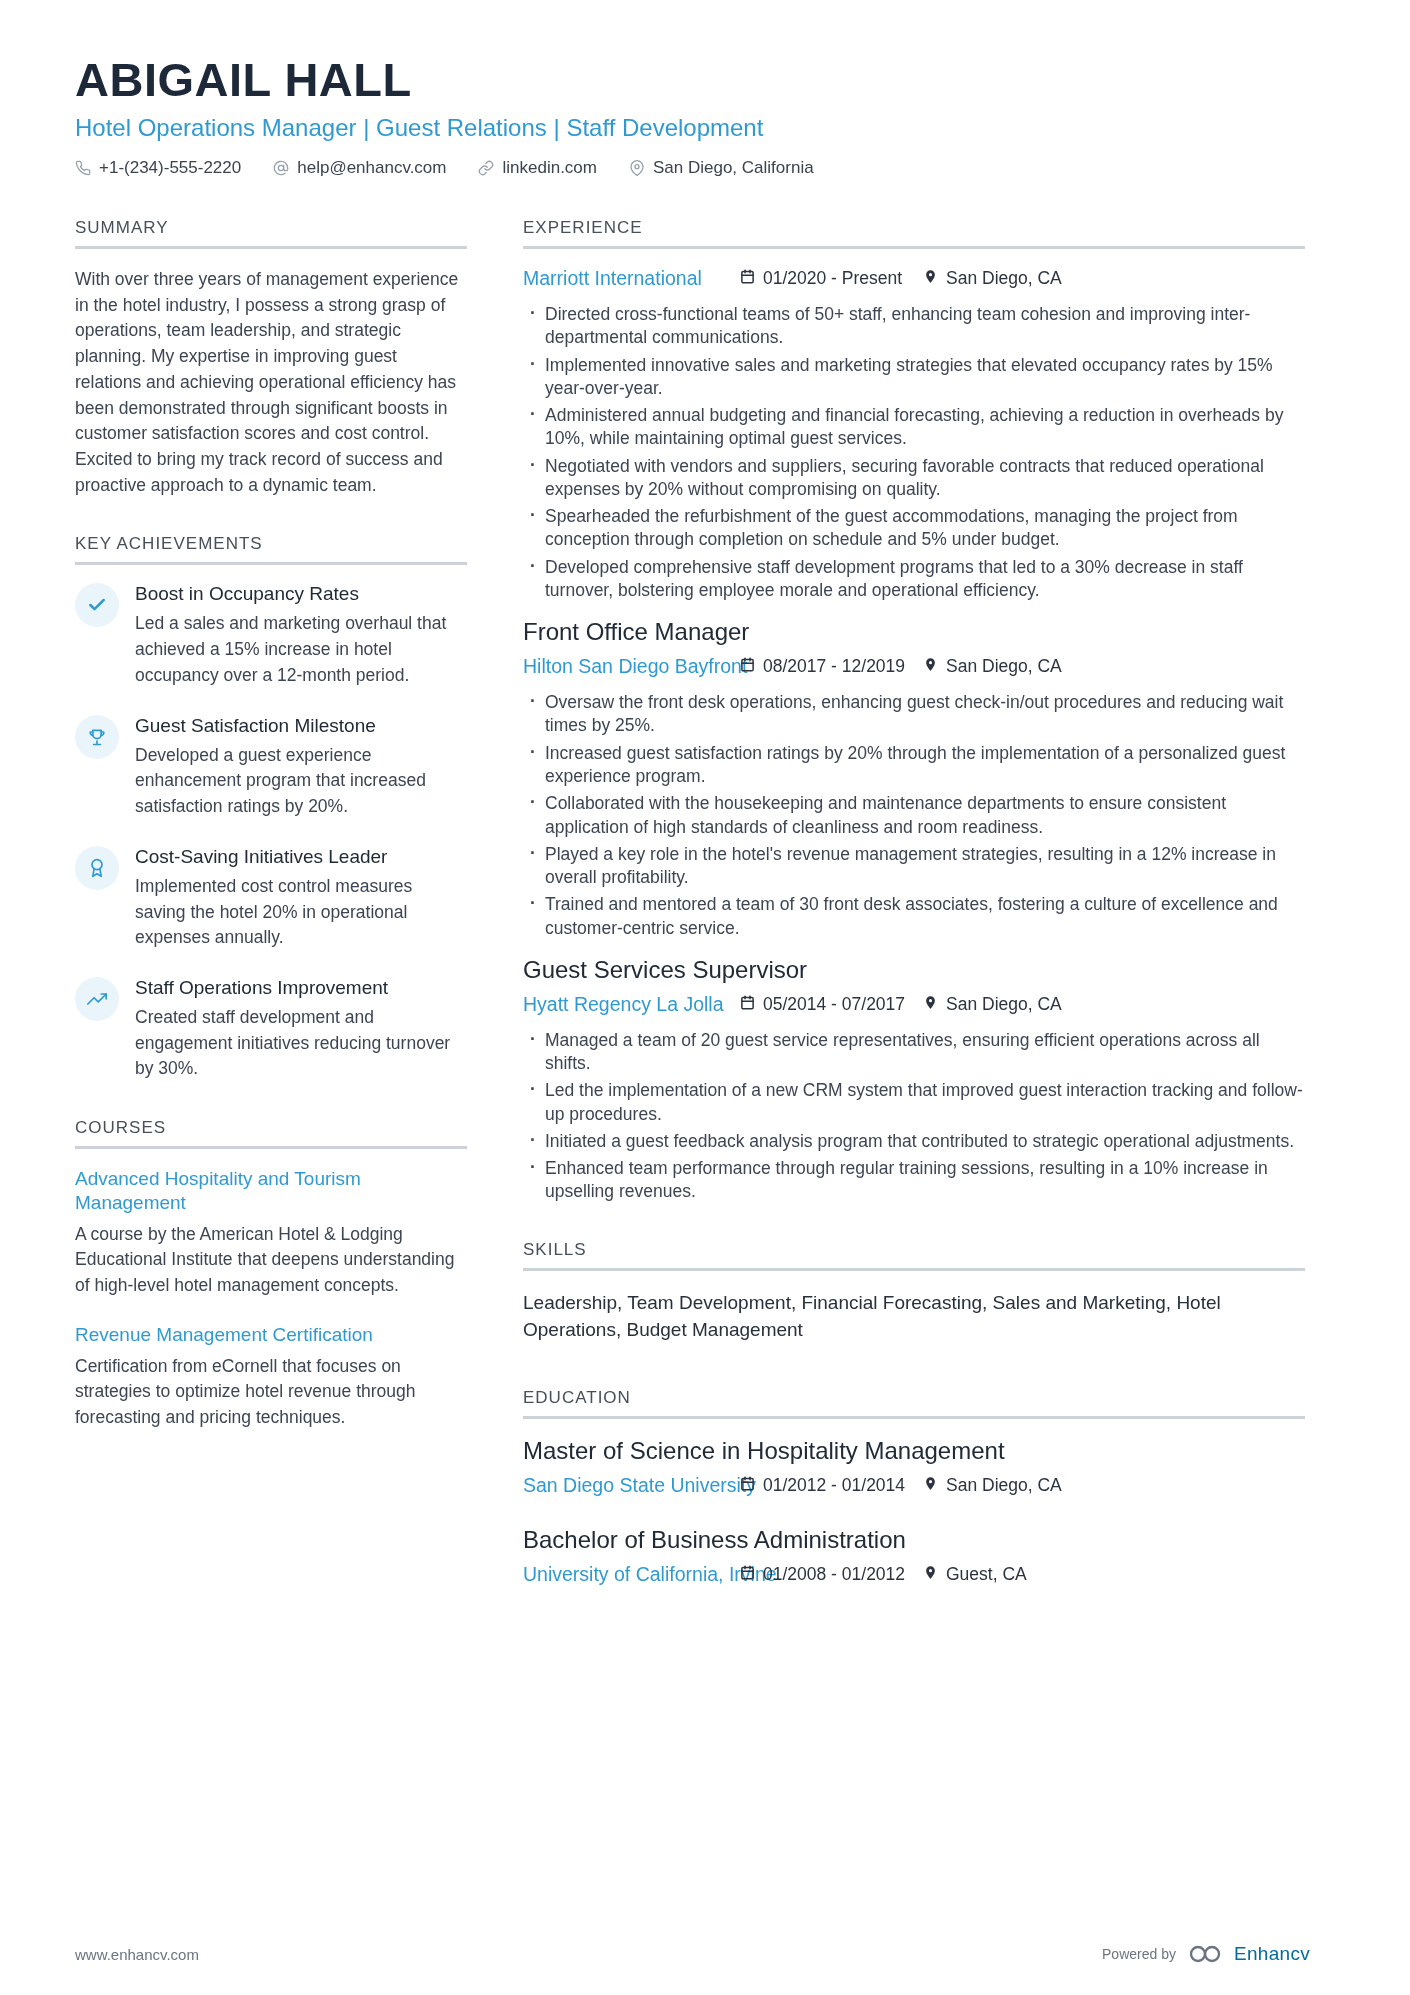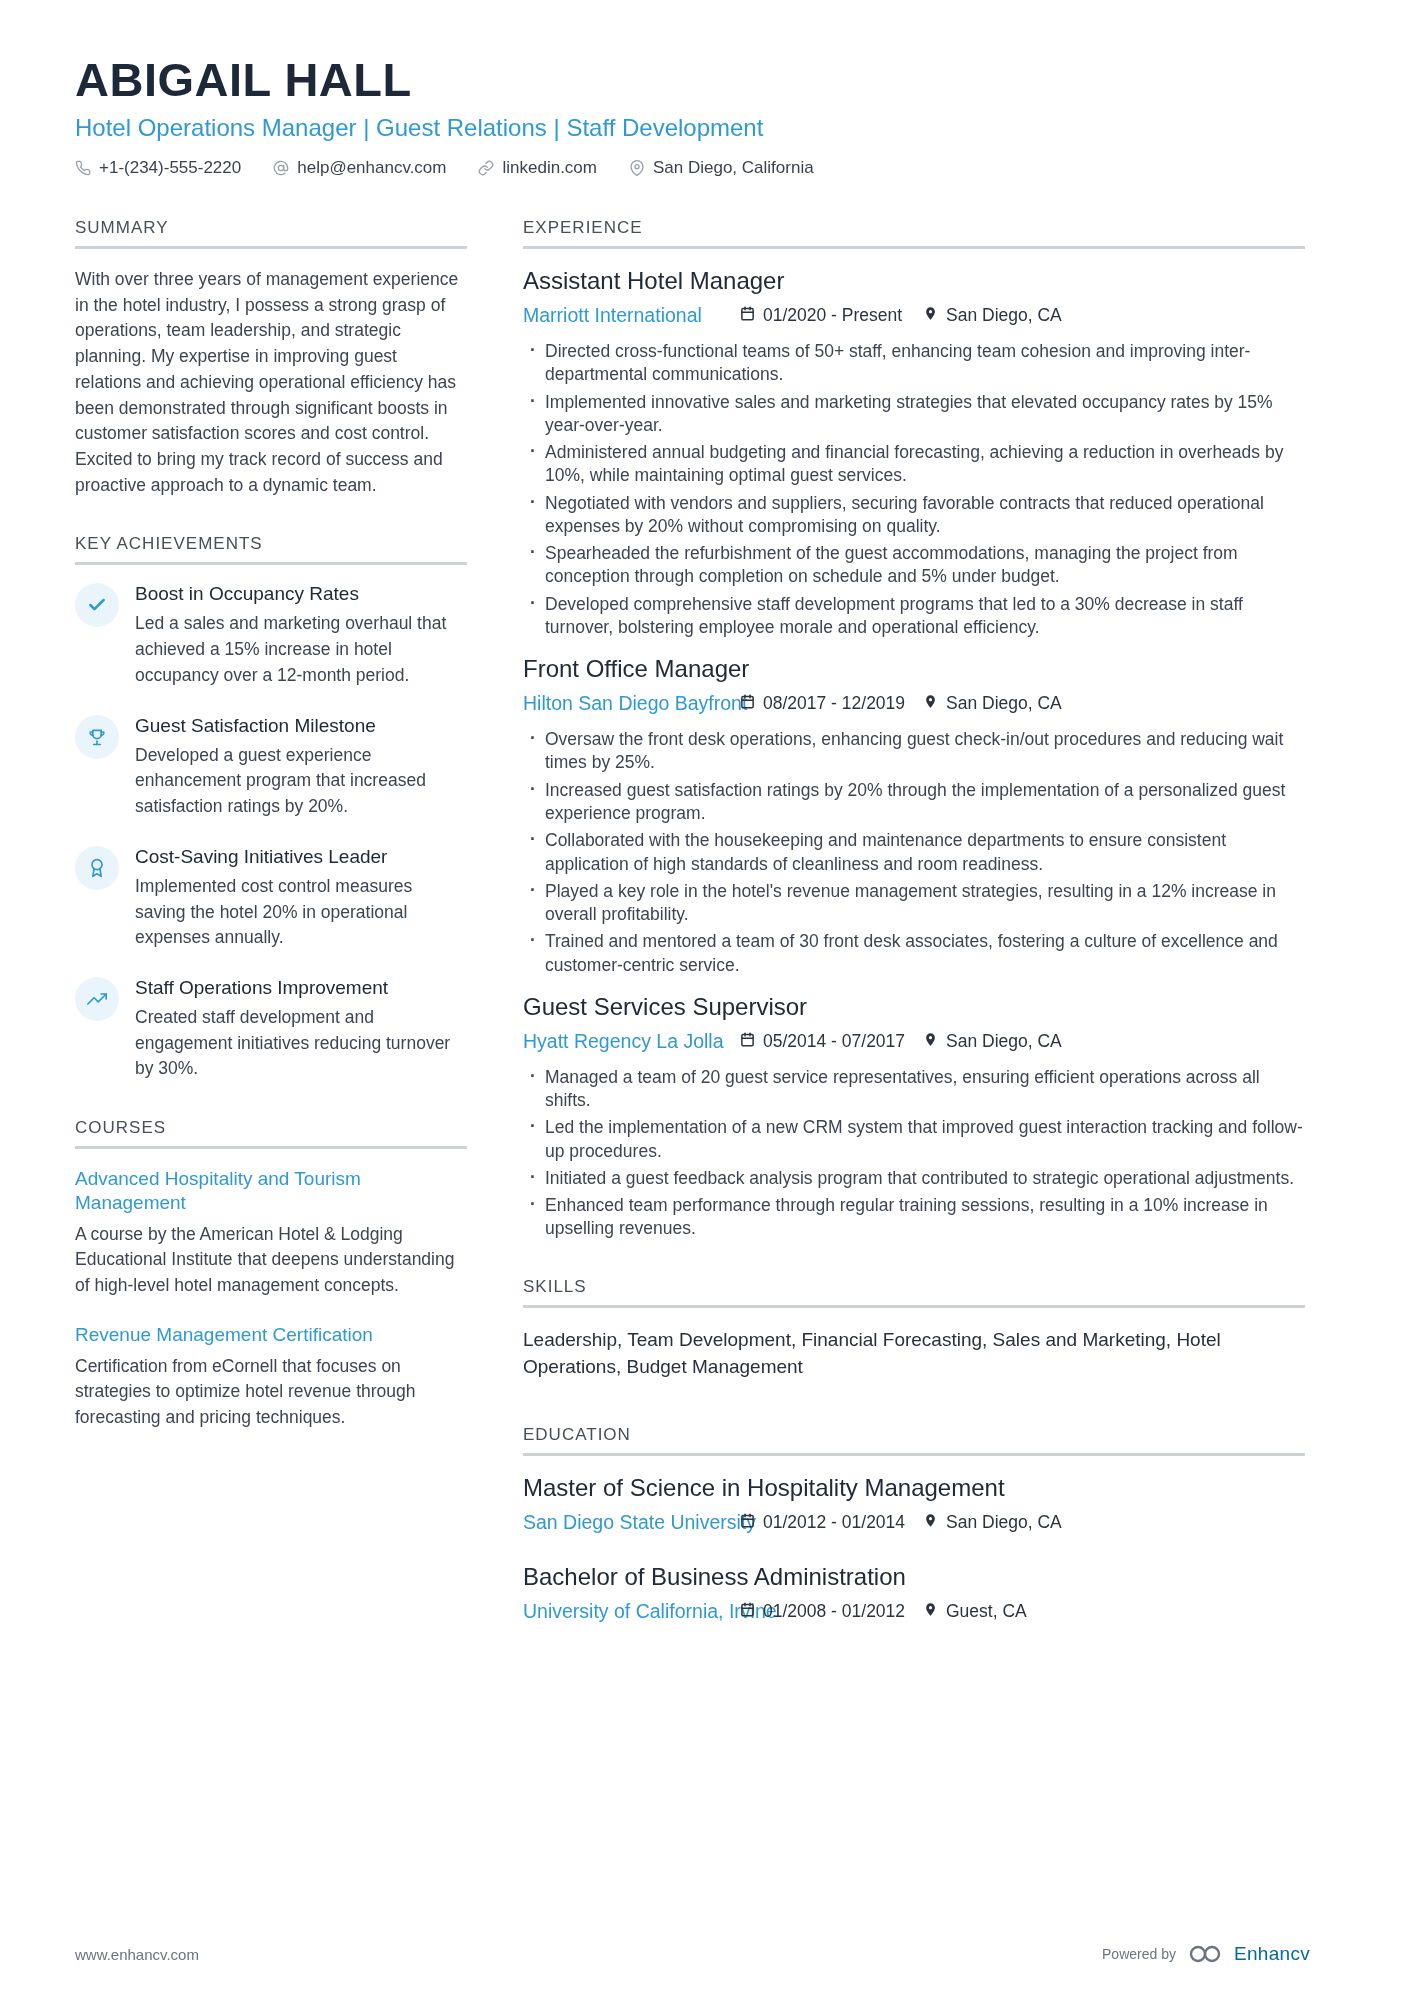--- a/index.html
+++ b/index.html
@@ -190,21 +190,20 @@
       </section>
 
     </div>
 
     <div class="col-right">
 
       <section class="section">
         <div class="section-heading">EXPERIENCE</div>
 
         <div class="job">
-          <div class="job-title">Assistant Hotel Manager</div>
           <div class="meta-row">
             <span class="company">Marriott International</span>
             <span class="meta-item meta-dates">
               <span><svg viewBox="0 0 24 24" fill="none" stroke="currentColor" stroke-width="2.4" stroke-linecap="round" stroke-linejoin="round">
                     <rect x="3" y="4" width="18" height="18" rx="2"></rect>
                     <line x1="16" y1="2" x2="16" y2="6"></line>
                     <line x1="8" y1="2" x2="8" y2="6"></line>
                     <line x1="3" y1="10" x2="21" y2="10"></line>
                   </svg></span>
               <span>01/2020 - Present</span>

